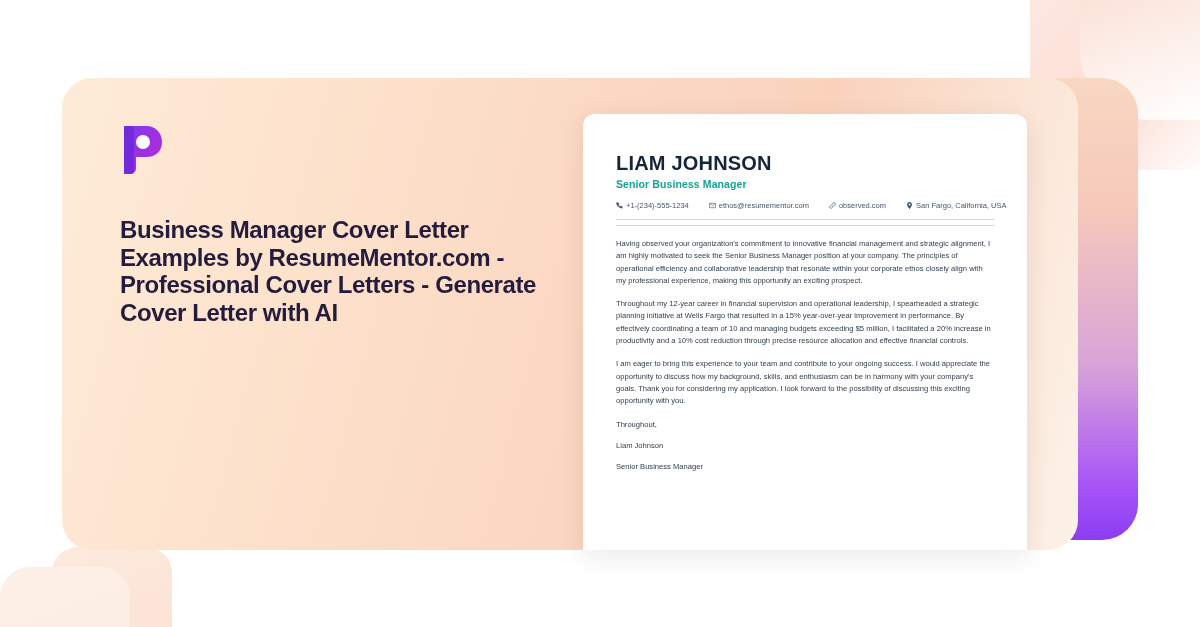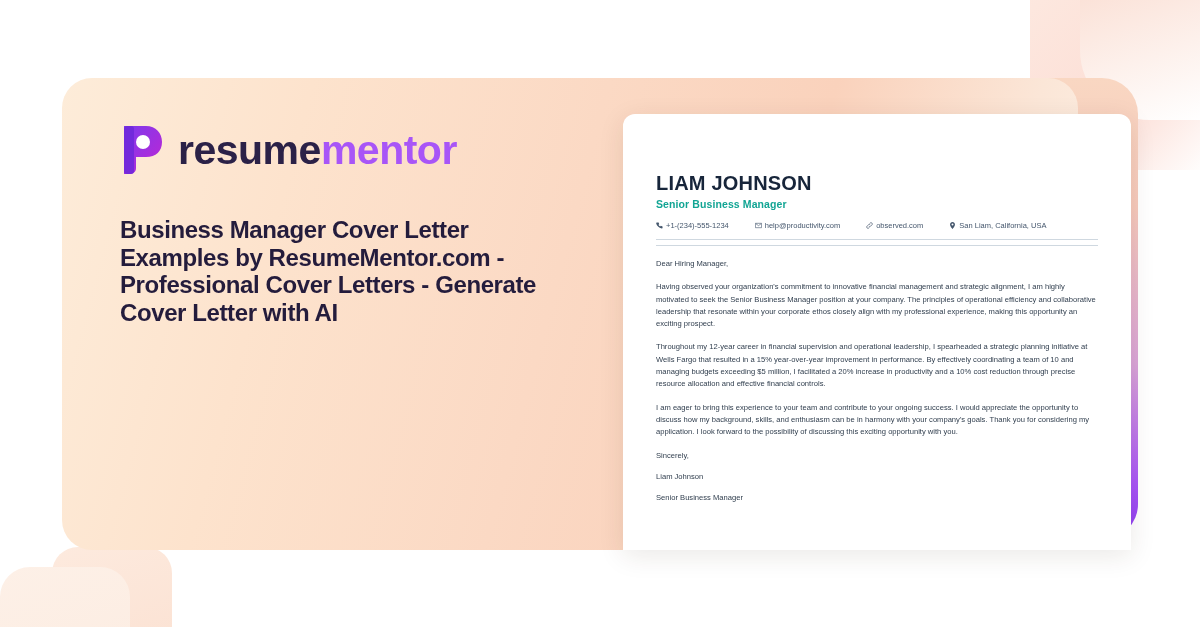--- a/index.html
+++ b/index.html
@@ -118,47 +118,46 @@
     color: #241c3c;
     letter-spacing: -0.4px;
     width: 440px;
   }
 
   
   .doc {
     position: absolute;
     left: 583px;
     top: 114px;
-    width: 508px;
+    width: 444px;
     height: 436px;
     background: #ffffff;
     border-radius: 12px 12px 0 0;
     box-shadow: 0 6px 26px rgba(60,40,20,0.10);
-    padding: 58px 33px 0 33px;
-    margin-left: 40px;
+    padding: 38px 33px 0 33px;
   }
   .doc-name {
     font-size: 20px;
     font-weight: bold;
     color: #17253a;
     letter-spacing: 0.2px;
     line-height: 1.1;
   }
   .doc-role {
     margin-top: 4px;
     font-size: 10.5px;
     font-weight: bold;
     color: #12a594;
     letter-spacing: 0.1px;
   }
   .doc-contacts {
     margin-top: 11px;
     display: flex;
     align-items: center;
-    gap: 26px;
+    gap: 20px;
     font-size: 7.5px;
     color: #44566c;
     flex-wrap: nowrap;
   }
   .contact {
     display: flex;
     align-items: center;
     gap: 3px;
     white-space: nowrap;
   }
@@ -213,23 +212,20 @@
             <linearGradient id="lg1" x1="0" y1="0" x2="1" y2="1">
               <stop offset="0" stop-color="#7c3aed"></stop>
               <stop offset="1" stop-color="#c026d3"></stop>
             </linearGradient>
           </defs>
           <path d="M4 2 H26 C36 2 42 9 42 18 C42 27 36 33 26 33 H16 V44 C16 48 13 50 9 50 H4 Z" fill="url(#lg1)"></path>
           <circle cx="23" cy="18" r="7" fill="#ffffff"></circle>
           <rect x="4" y="2" width="10" height="48" rx="3" fill="#6d28d9" opacity="0.85"></rect>
         </svg>
       </span>
-      <span class="brand-text">
-        <span class="w1">resume</span><span class="w2">mentor</span>
-      </span>
     </div>
 
     <h1 class="headline">Business Manager Cover Letter Examples by ResumeMentor.com - Professional Cover Letters - Generate Cover Letter with AI</h1>
   </div>
 
   <div class="doc">
     <div class="doc-name">LIAM JOHNSON</div>
     <div class="doc-role">Senior Business Manager</div>
 
     <div class="doc-contacts">
@@ -242,50 +238,49 @@
         <span>+1-(234)-555-1234</span>
       </span>
 
       <span class="contact">
         <span>
           <svg width="7" height="7" viewBox="0 0 16 16" fill="#44566c">
               <path d="M1 3h14v10H1z" fill="none" stroke="#44566c" stroke-width="1.4"></path>
               <path d="M1.6 3.6L8 8.4l6.4-4.8" fill="none" stroke="#44566c" stroke-width="1.4"></path>
             </svg>
         </span>
-        <span>help@productivity.com</span>
+        <span>ethos@resumementor.com</span>
       </span>
 
       <span class="contact">
         <span>
           <svg width="7" height="7" viewBox="0 0 16 16" fill="none" stroke="#44566c" stroke-width="1.5">
               <path d="M6.5 9.5a3 3 0 004.2 0l2.6-2.6a3 3 0 10-4.2-4.2L8 3.8"></path>
               <path d="M9.5 6.5a3 3 0 00-4.2 0L2.7 9.1a3 3 0 104.2 4.2L8 12.2"></path>
             </svg>
         </span>
         <span>observed.com</span>
       </span>
 
       <span class="contact">
         <span>
           <svg width="7" height="7" viewBox="0 0 16 16" fill="#44566c">
               <path d="M8 0C4.9 0 2.4 2.5 2.4 5.6 2.4 9.8 8 16 8 16s5.6-6.2 5.6-10.4C13.6 2.5 11.1 0 8 0zm0 7.8a2.2 2.2 0 110-4.4 2.2 2.2 0 010 4.4z"></path>
             </svg>
         </span>
-        <span>San Liam, California, USA</span>
+        <span>San Fargo, California, USA</span>
       </span>
     </div>
 
     <div class="doc-rule"></div>
     <div class="doc-rule2"></div>
 
     <div class="doc-body">
-      <p class="doc-p">Dear Hiring Manager,</p>
       <p class="doc-p">Having observed your organization's commitment to innovative financial management and strategic alignment, I am highly motivated to seek the Senior Business Manager position at your company. The principles of operational efficiency and collaborative leadership that resonate within your corporate ethos closely align with my professional experience, making this opportunity an exciting prospect.</p>
       <p class="doc-p">Throughout my 12-year career in financial supervision and operational leadership, I spearheaded a strategic planning initiative at Wells Fargo that resulted in a 15% year-over-year improvement in performance. By effectively coordinating a team of 10 and managing budgets exceeding $5 million, I facilitated a 20% increase in productivity and a 10% cost reduction through precise resource allocation and effective financial controls.</p>
       <p class="doc-p">I am eager to bring this experience to your team and contribute to your ongoing success. I would appreciate the opportunity to discuss how my background, skills, and enthusiasm can be in harmony with your company's goals. Thank you for considering my application. I look forward to the possibility of discussing this exciting opportunity with you.</p>
-      <p class="doc-p tight">Sincerely,</p>
+      <p class="doc-p tight">Throughout,</p>
       <p class="doc-p tight">Liam Johnson</p>
       <p class="doc-p">Senior Business Manager</p>
     </div>
   </div>
 
 </div>
 
 </body></html>

